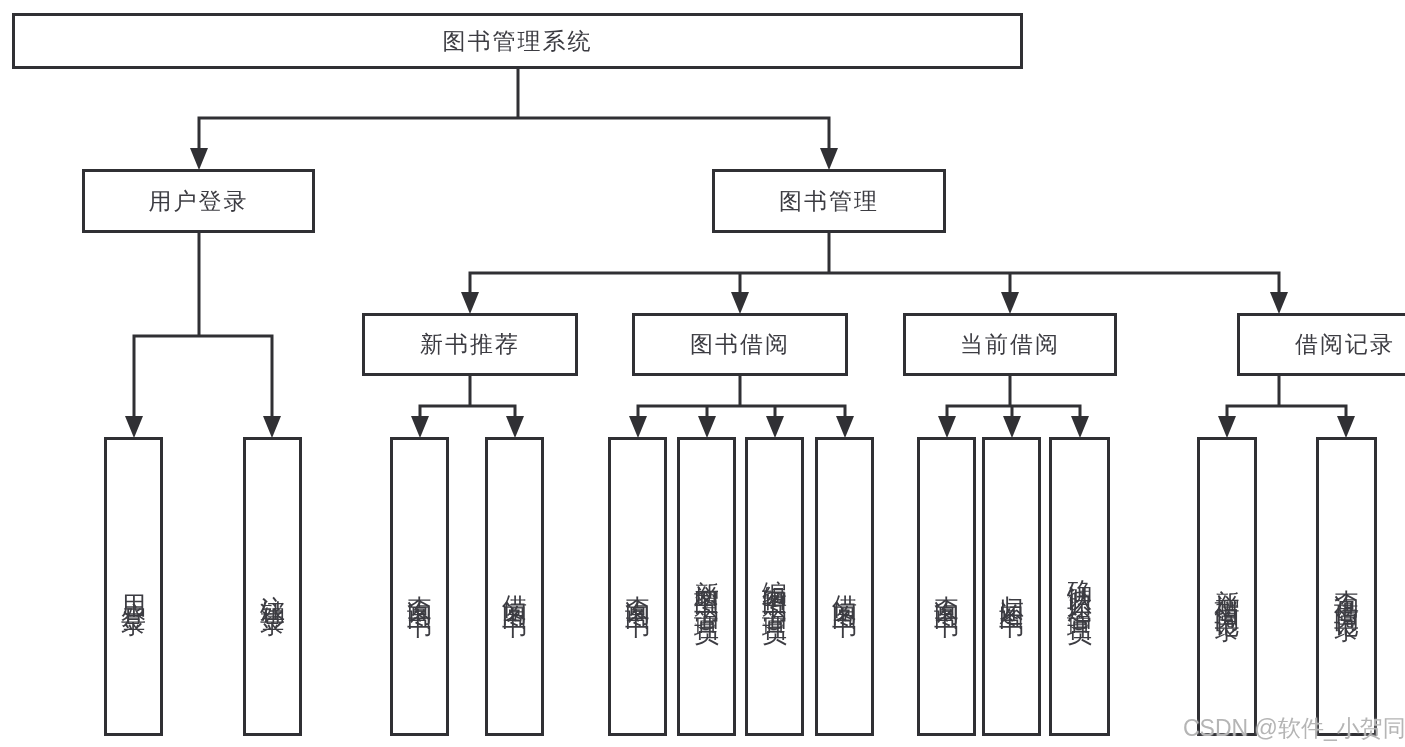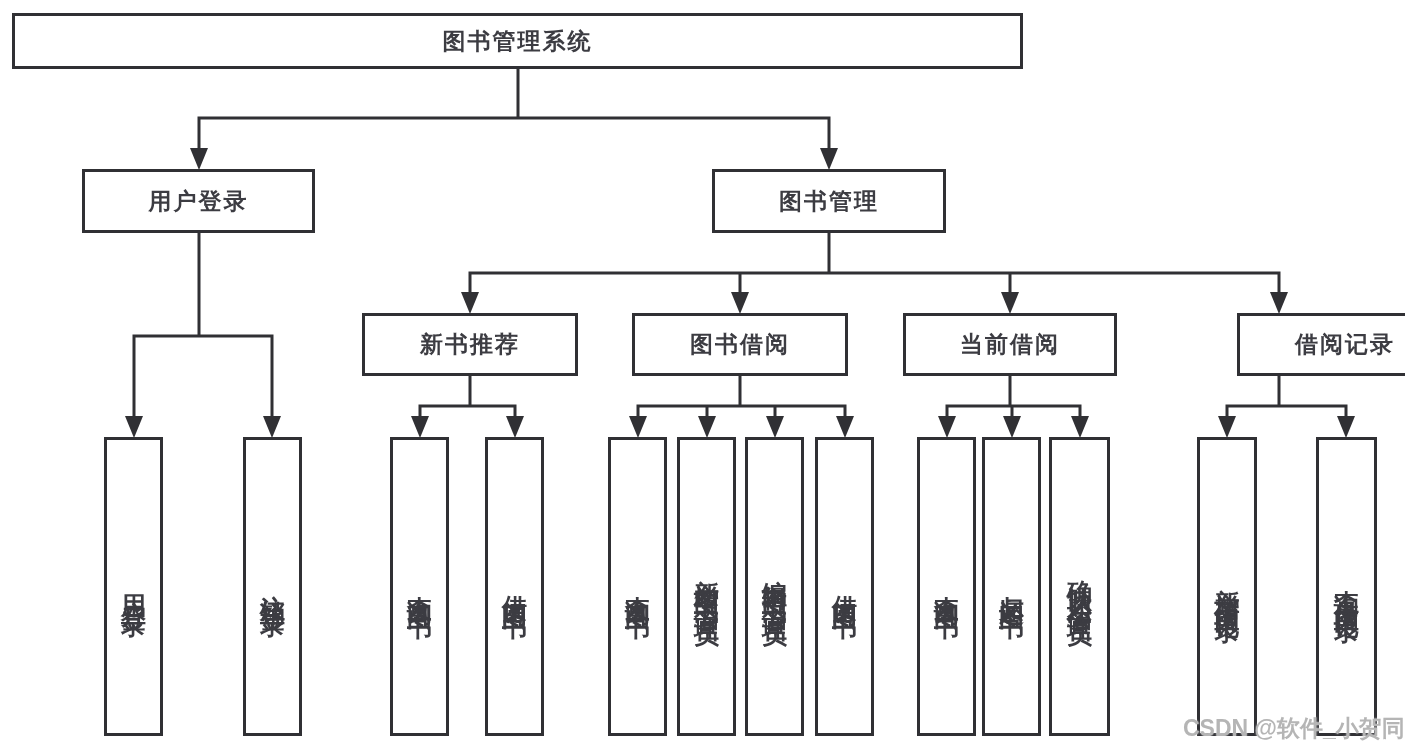--- a/index.html
+++ b/index.html
@@ -12,21 +12,20 @@
     height: 747px;
     position: relative;
     overflow: hidden;
     font-family: "Liberation Sans", sans-serif;
   }
   .canvas {
     position: absolute;
     left: 0; top: 0;
     width: 1405px;
     height: 713px;
-    font-weight: bold;
   }
   svg.connectors {
     position: absolute;
     left: 0; top: 0;
     z-index: 1;
   }
   .box {
     position: absolute;
     box-sizing: border-box;
     border: 3px solid #303034;

